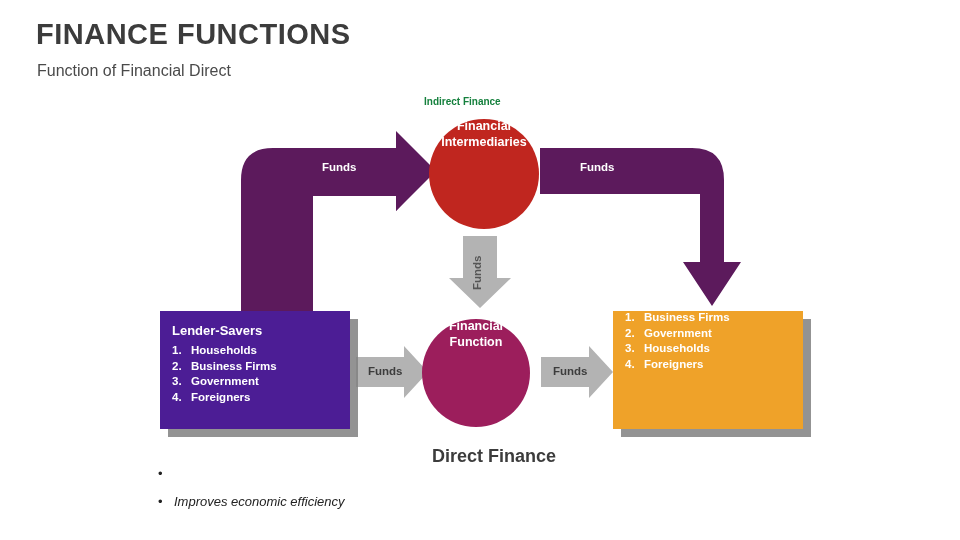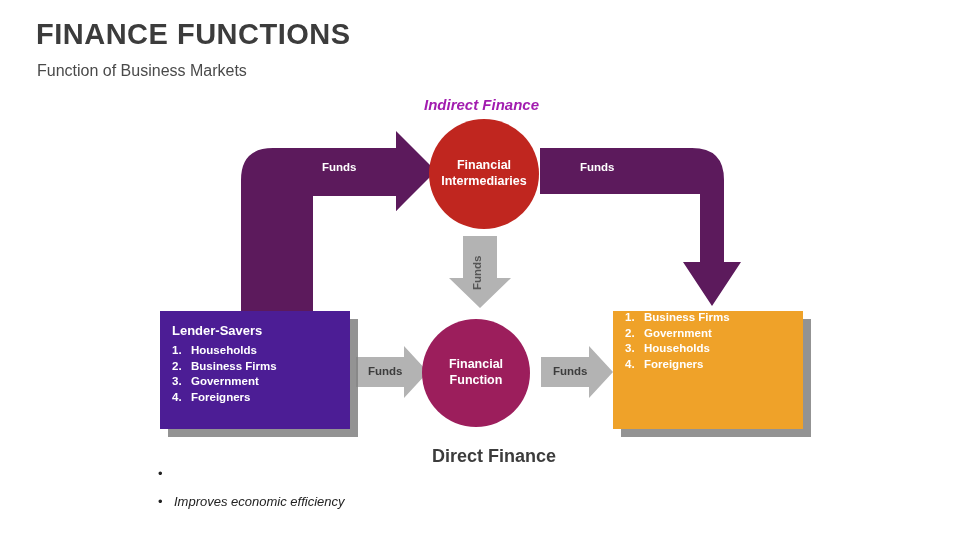--- a/index.html
+++ b/index.html
@@ -18,31 +18,31 @@
     letter-spacing:0.5px;
   }
   .subtitle{
     position:absolute;left:37px;top:62px;
     font-size:16px;color:#4a4a4a;font-weight:normal;
   }
 
   
   .lbl-indirect{
     position:absolute;left:424px;top:96px;
-    font-size:15px;font-weight:bold;color:#a21caf;font-style:italic;
+    font-size:10px;font-weight:bold;color:#15803d;
   }
   .lbl-direct{
     position:absolute;left:432px;top:446px;
     font-size:18px;font-weight:bold;color:#3c3c3c;
   }
 
   
   .circle{
     position:absolute;border-radius:50%;
-    display:flex;align-items:center;justify-content:center;
+    display:flex;align-items:flex-start;justify-content:center;
     text-align:center;color:#ffffff;font-weight:bold;font-size:12.5px;
     line-height:1.25;
   }
   .circle-top{
     left:429px;top:119px;width:110px;height:110px;
     background:#c0261f;
   }
   .circle-bottom{
     left:422px;top:319px;width:108px;height:108px;
     background:#9c1e5c;
@@ -94,21 +94,21 @@
     display:flex;font-size:13px;font-style:italic;color:#222222;margin-bottom:13px;
   }
   .bullet .dot{width:16px;font-style:normal;}
 </style>
 </head>
 <body>
 
 <div id="canvas">
 
   <div class="title">FINANCE FUNCTIONS</div>
-  <div class="subtitle">Function of Business Markets</div>
+  <div class="subtitle">Function of Financial Direct</div>
 
   <svg class="arrows" viewBox="0 0 960 540">
 
     <path d="M 265 330 L 265 180 L 265 180 Q 265 148 297 148 L 396 148 L 396 133 L 432 172 L 396 211 L 396 196 L 297 196 Q 313 196 313 180 L 313 330 Z" fill="#5c1a5c"></path>
 
     <path d="M 241 330 L 241 180 Q 241 148 273 148 L 396 148 L 396 131 L 436 171 L 396 211 L 396 194 L 289 194 L 289 330 Z" fill="#5c1a5c"></path>
 
     <path d="M 540 148 L 692 148 Q 724 148 724 180 L 724 262 L 741 262 L 712 306 L 683 262 L 700 262 L 700 194 L 540 194 Z" fill="#5c1a5c"></path>
 
     <path d="M 463 236 L 497 236 L 497 278 L 511 278 L 480 308 L 449 278 L 463 278 Z" fill="#b3b3b3"></path>

